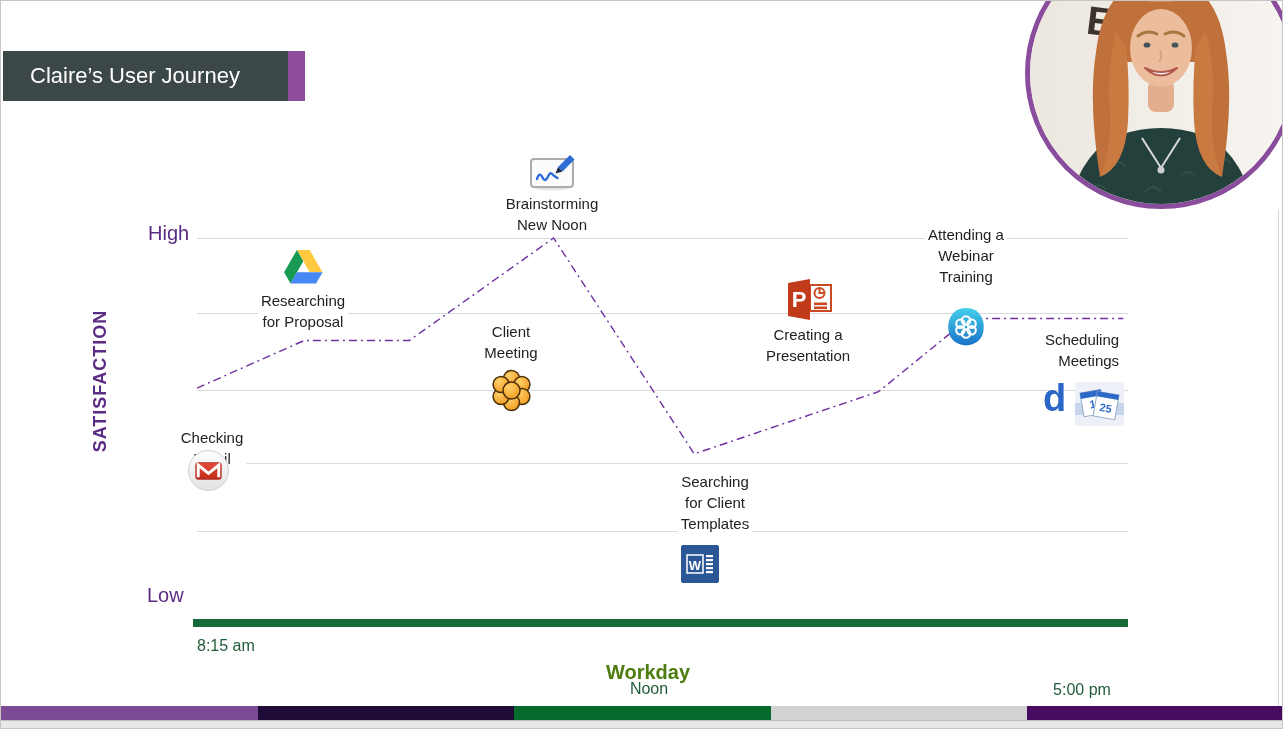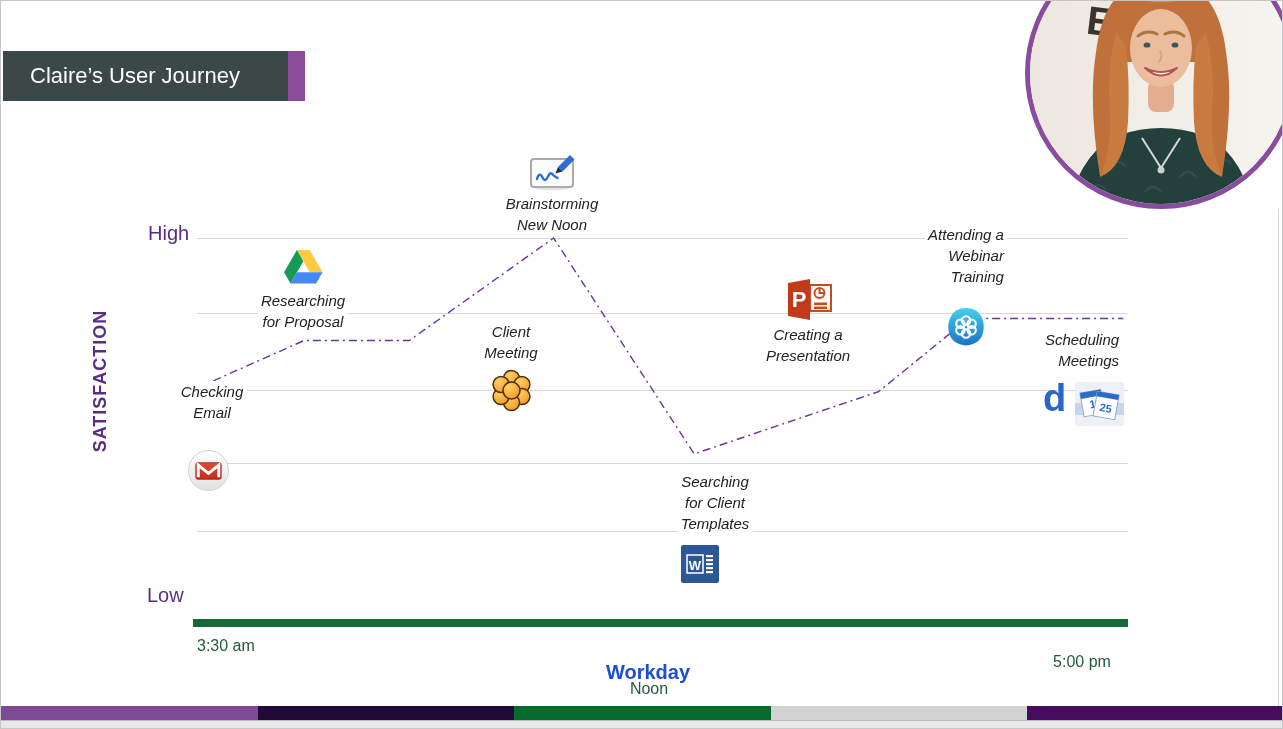--- a/index.html
+++ b/index.html
@@ -17,27 +17,27 @@
     border:5px solid #8a4c9c;overflow:hidden;background:#f4f1ec;}
   
   .v-axis-wrap{position:absolute;left:99px;top:380px;width:0;height:0;}
   .v-axis{position:absolute;transform:translate(-50%,-50%) rotate(-90deg);white-space:nowrap;
     color:#5b2c83;font-weight:bold;font-size:18px;letter-spacing:1px;}
   .tick-purple{position:absolute;color:#5b2c83;font-size:20px;}
   
   .gridline{position:absolute;left:196px;width:931px;height:1px;background:#d9d9d9;}
   
   .step-label{position:absolute;transform:translateX(-50%);text-align:center;font-size:15px;
-    line-height:21px;color:#222;background:#fff;padding:0 3px;white-space:nowrap;font-style:italic;}
+    line-height:21px;color:#222;background:#fff;padding:0 3px;white-space:nowrap;}
   .icon{position:absolute;}
   
   .x-axis-bar{position:absolute;left:192px;top:618px;width:935px;height:8px;background:#17693a;}
   .x-tick{position:absolute;color:#215c38;font-size:16px;}
   .x-tick.center{transform:translateX(-50%);margin-top:44px;}
-  .x-title{position:absolute;transform:translateX(-50%);color:#1d4ed8;font-size:20px;font-weight:bold;}
+  .x-title{position:absolute;transform:translateX(-50%);color:#4d7c0f;font-size:20px;font-weight:bold;}
   
   .doodle-d{position:absolute;left:1042px;top:378px;color:#2a65c8;font-size:38px;font-weight:800;line-height:38px;}
   
   .stripes{position:absolute;left:0;top:705px;width:1283px;height:14px;display:flex;}
   .stripes div{flex:1 1 0;}
   .window-footer{position:absolute;left:0;top:719px;width:1283px;height:10px;background:#e8e8e8;border-top:1px solid #bdbdbd;box-sizing:border-box;}
   .slide-right-edge{position:absolute;left:1277px;top:208px;width:1px;height:497px;background:#d5d5d5;}
   svg text{font-family:"Liberation Sans", sans-serif;}
   .overlay-svg{position:absolute;left:0;top:0;pointer-events:none;}
 </style>
@@ -108,21 +108,21 @@
   <div class="gridline" style="top:312px;"></div>
   <div class="gridline" style="top:389px;"></div>
   <div class="gridline" style="top:462px;"></div>
   <div class="gridline" style="top:530px;"></div>
 
   <svg class="overlay-svg" width="1283" height="729">
     <path id="journey-path" d="M196.0 387.1 L303.1 339.5 L408.3 339.5 L552.6 237.0 L693.2 452.9 L877.5 390.7 L958.5 324.8 L977.1 317.5 L1122.3 317.5" fill="none" stroke="#7030A0" stroke-width="1.4" stroke-dasharray="8 4 2 4"></path>
   </svg>
 
   <div>
-    <div class="step-label" style="left:211px;top:380px;">
+    <div class="step-label" style="left:211px;top:426px;">
       <div>Checking</div>
       <div>Email</div>
     </div>
     <span class="icon" style="left:186px;top:448px;">
       <svg width="43" height="43" viewBox="0 0 44 44">
         <defs>
             <linearGradient id="gml" x1="0" y1="0" x2="0" y2="1">
           <stop offset="0" stop-color="#ffffff"></stop>
               <stop offset="1" stop-color="#e2e2e2"></stop>
             </linearGradient>
@@ -228,21 +228,21 @@
         <text x="13" y="29" font-size="22" font-weight="bold" fill="#ffffff" text-anchor="middle">P</text>
       </svg>
     </span>
     <div class="step-label" style="left:807px;top:323px;">
       <div>Creating a</div>
       <div>Presentation</div>
     </div>
   </div>
 
   <div>
-    <div class="step-label" style="left:965px;top:223px;text-align:right;">
+    <div class="step-label" style="left:965px;top:223px;">
       <div>Attending a</div>
       <div>Webinar</div>
       <div>Training</div>
     </div>
     <span class="icon" style="left:946px;top:306px;">
       <svg width="38" height="40" viewBox="0 0 38 40">
         <defs>
             <linearGradient id="wbx" x1="0" y1="0" x2="0" y2="1">
           <stop offset="0" stop-color="#45d0ec"></stop>
               <stop offset="1" stop-color="#1a71c9"></stop>
@@ -279,23 +279,23 @@
         <g transform="rotate(10 31 24)">
           <rect x="20" y="11" width="22" height="25" fill="#ffffff" stroke="#8fa8cc" stroke-width="1"></rect>
           <rect x="20" y="11" width="22" height="5" fill="#2e6bc8"></rect>
           <text x="31" y="30" font-size="11" font-weight="bold" fill="#2e6bc8" text-anchor="middle">25</text>
         </g>
       </svg>
     </span>
   </div>
 
   <div class="x-axis-bar"></div>
-  <div class="x-tick" style="left:196px;top:636px;">3:30 am</div>
+  <div class="x-tick" style="left:196px;top:636px;">8:15 am</div>
   <div class="x-tick center" style="left:648px;top:635px;">Noon</div>
-  <div class="x-tick center" style="left:1081px;top:608px;">5:00 pm</div>
+  <div class="x-tick center" style="left:1081px;top:636px;">5:00 pm</div>
   <div class="x-title" style="left:647px;top:660px;">Workday</div>
 
   <div class="stripes">
     <div style="background: rgb(125, 75, 150);"></div>
     <div style="background: rgb(32, 10, 56);"></div>
     <div style="background: rgb(4, 107, 45);"></div>
     <div style="background: rgb(210, 210, 210);"></div>
     <div style="background: rgb(71, 11, 95);"></div>
   </div>
   <div class="window-footer"></div>

